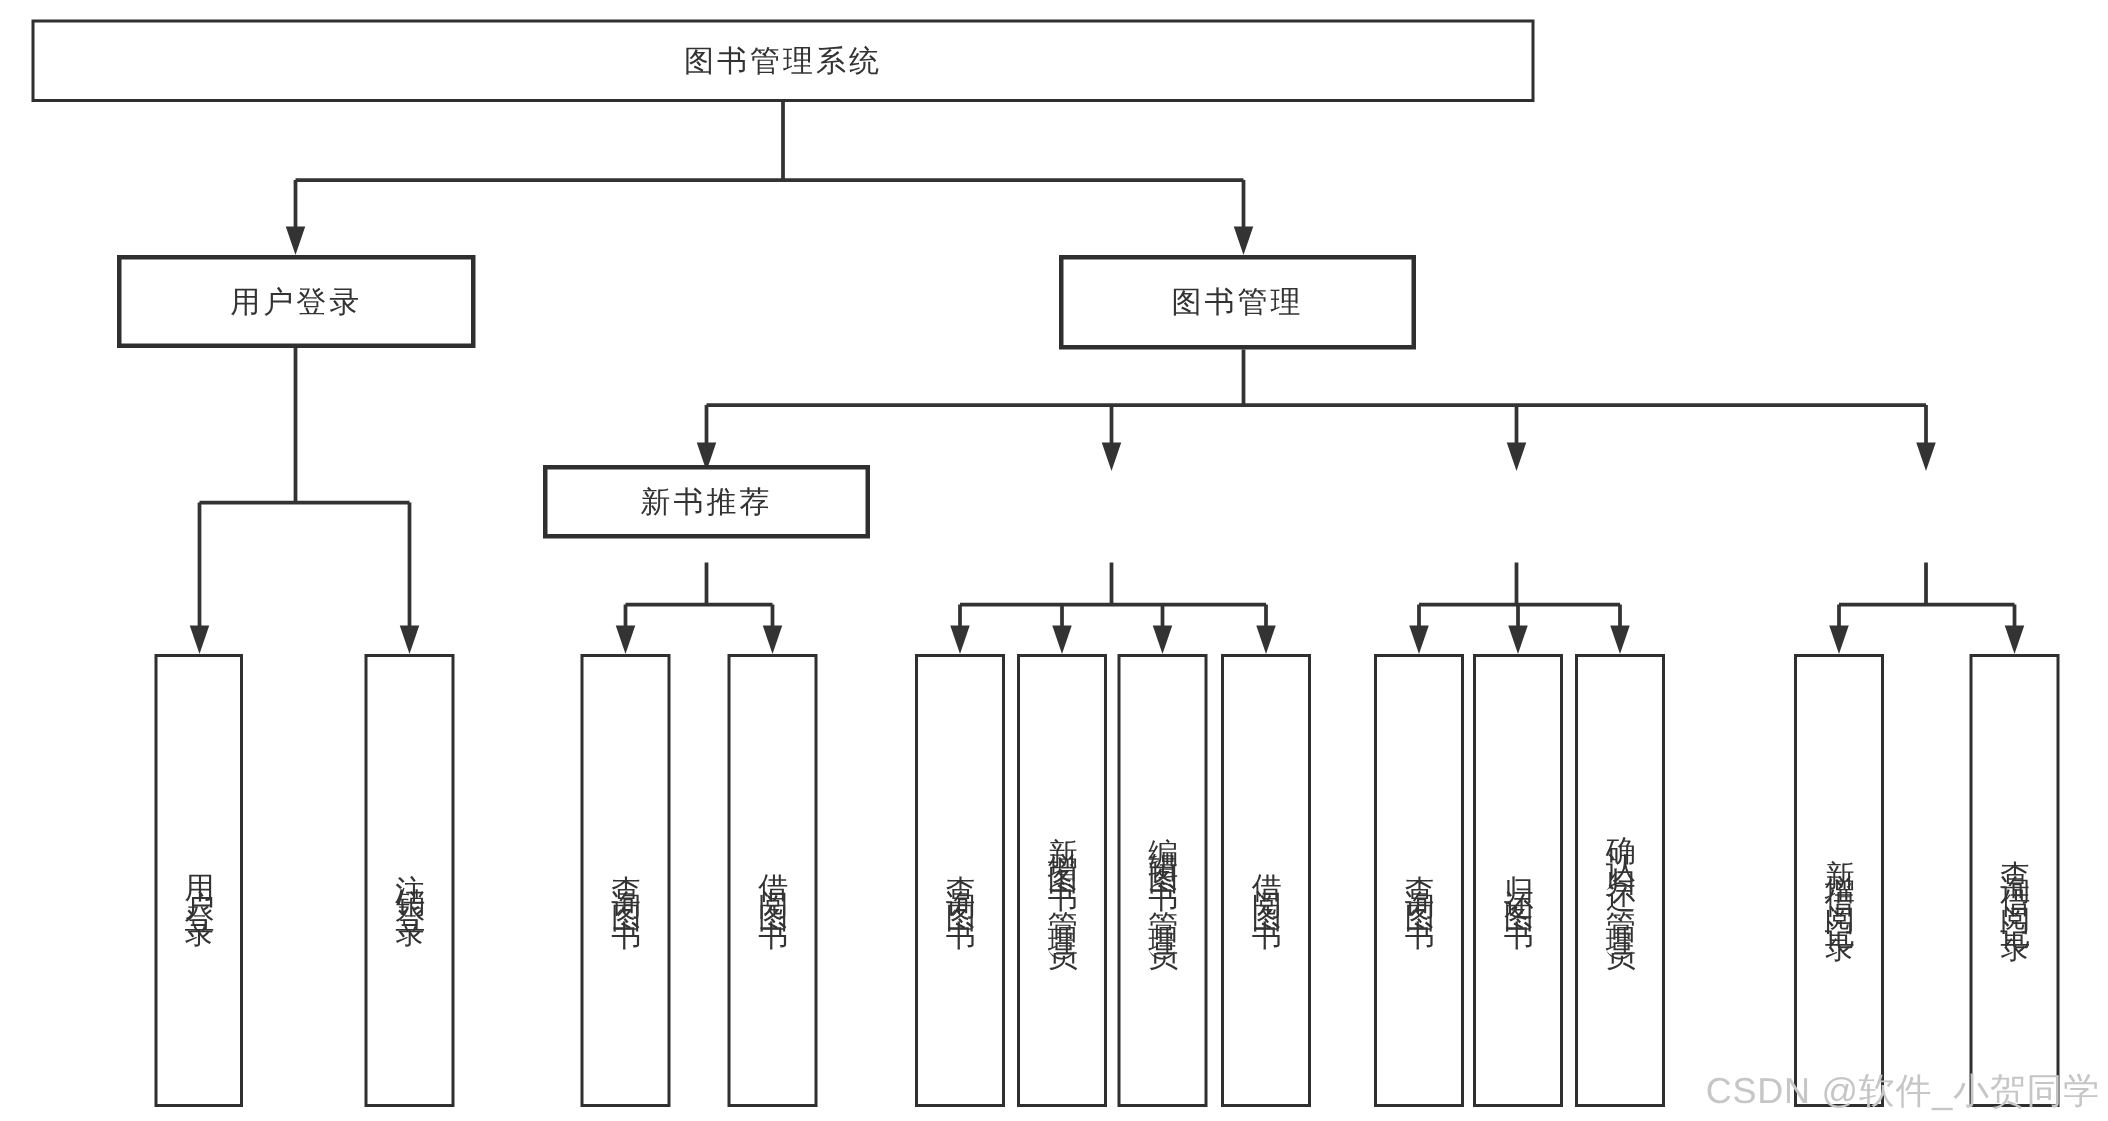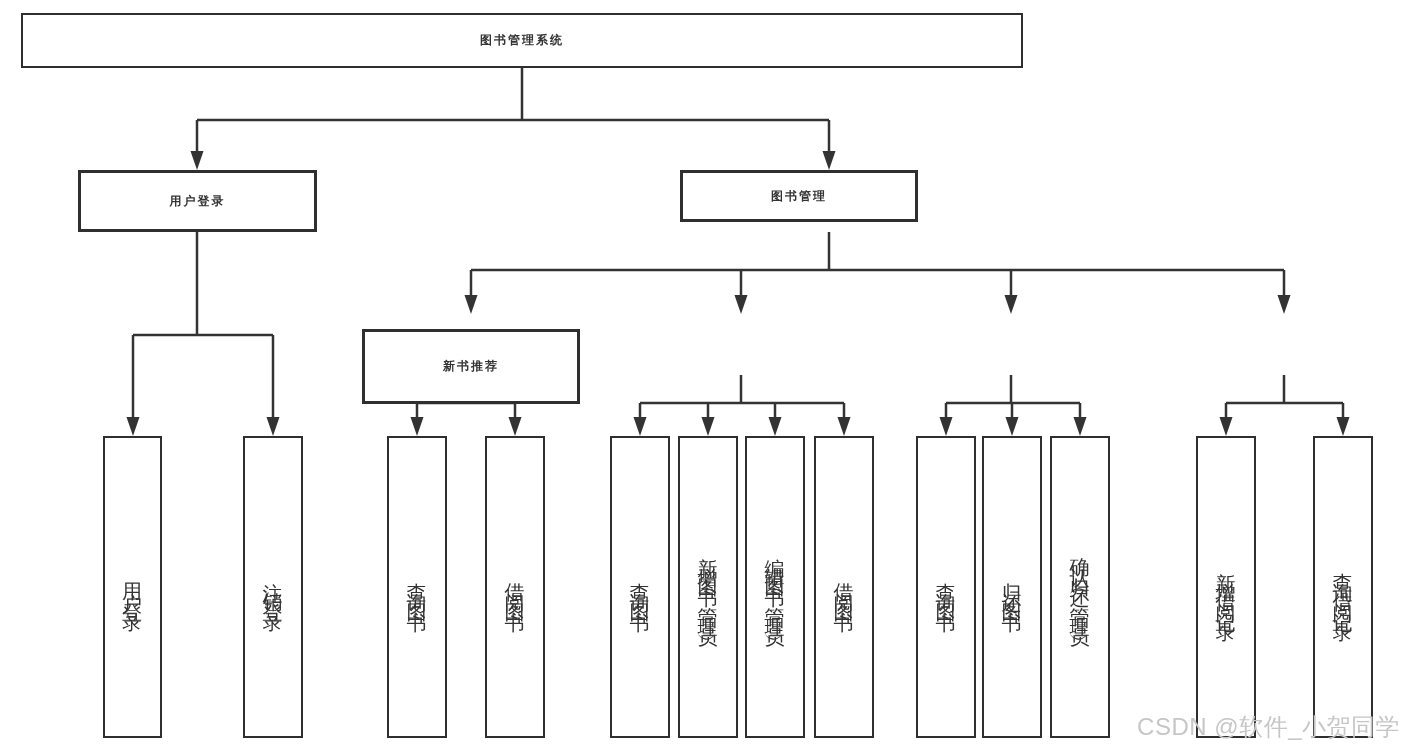--- a/index.html
+++ b/index.html
@@ -21,21 +21,21 @@
   .node {
     position: absolute;
     box-sizing: border-box;
     background: #ffffff;
     border: 3px solid #2f2f2f;
     display: flex;
     align-items: center;
     justify-content: center;
     color: #333333;
   }
-  .h-node { font-size: 12px; letter-spacing: 2px; white-space: nowrap; font-weight: bold; }
+  .h-node { font-size: 20px; letter-spacing: 2px; white-space: nowrap; }
   .root-node { border-width: 2.5px; }
   .leaf-node { border-width: 2.5px; }
   .leaf-node .vtext {
     writing-mode: vertical-rl;
     text-orientation: mixed;
     font-size: 20px;
     line-height: 1;
     letter-spacing: 10px;
     white-space: nowrap;
   }
@@ -116,25 +116,25 @@
     <polygon class="arrowhead" points="1336.5,417 1349.5,417 1343,436"></polygon>
   </svg>
 
   <div class="node root-node h-node" style="left:21px; top:13px; width:1002px; height:55px;">
     <span>图书管理系统</span>
   </div>
 
   <div class="node h-node" style="left:78px; top:170px; width:239px; height:62px;">
     <span>用户登录</span>
   </div>
-  <div class="node h-node" style="left:680px; top:170px; width:238px; height:52px;">
+  <div class="node h-node" style="left:706px; top:170px; width:238px; height:63px;">
     <span>图书管理</span>
   </div>
 
-  <div class="node h-node" style="left:362px; top:329px; width:218px; height:75px;">
+  <div class="node h-node" style="left:362px; top:310px; width:218px; height:49px;">
     <span>新书推荐</span>
   </div>
 
   <div class="node leaf-node" style="left:103px; top:436px; width:59px; height:302px;">
     <span class="vtext">用户登录</span>
   </div>
   <div class="node leaf-node" style="left:243px; top:436px; width:60px; height:302px;">
     <span class="vtext">注销登录</span>
   </div>
 

